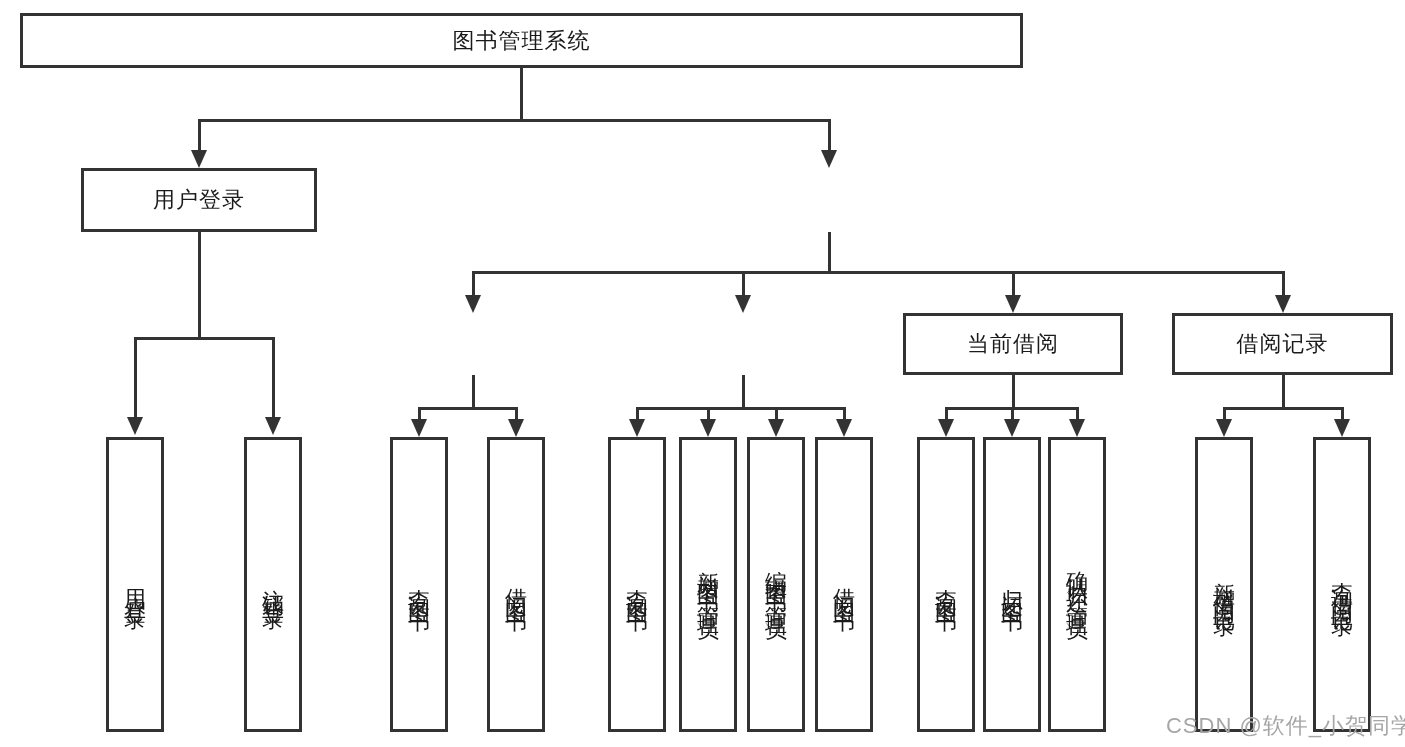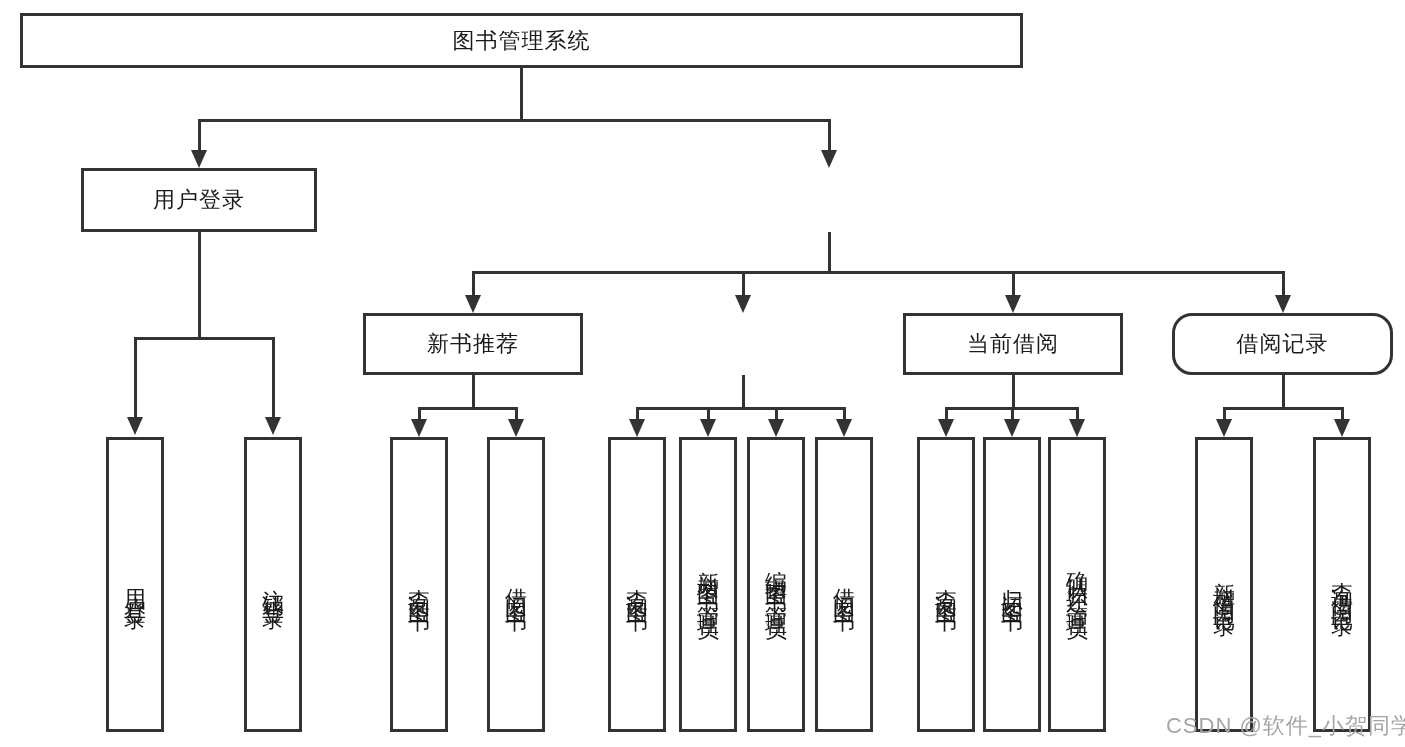--- a/index.html
+++ b/index.html
@@ -59,23 +59,22 @@
   <div class="hline" style="left:472px;top:271px;width:812px;"></div>
   <div class="vline" style="left:472px;top:271px;height:26px;"></div>
   <div class="arrow" style="left:465px;top:295px;"></div>
   <div class="vline" style="left:742px;top:271px;height:26px;"></div>
   <div class="arrow" style="left:735px;top:295px;"></div>
   <div class="vline" style="left:1012px;top:271px;height:26px;"></div>
   <div class="arrow" style="left:1005px;top:295px;"></div>
   <div class="vline" style="left:1282px;top:271px;height:26px;"></div>
   <div class="arrow" style="left:1275px;top:295px;"></div>
 
-  <div class="box lvl3" style="left:363px;width:220px;">新书推荐</div>
   <div class="box lvl3" style="left:903px;width:220px;">当前借阅</div>
-  <div class="box lvl3" style="left:1172px;width:221px;border-radius:20px;">借阅记录</div>
+  <div class="box lvl3" style="left:1172px;width:221px;">借阅记录</div>
 
   <div class="vline" style="left:472px;top:375px;height:32px;"></div>
   <div class="hline" style="left:418px;top:407px;width:99px;"></div>
   <div class="vline" style="left:418px;top:407px;height:14px;"></div>
   <div class="arrow" style="left:411px;top:419px;"></div>
   <div class="vline" style="left:515px;top:407px;height:14px;"></div>
   <div class="arrow" style="left:508px;top:419px;"></div>
 
   <div class="vline" style="left:742px;top:375px;height:32px;"></div>
   <div class="hline" style="left:636px;top:407px;width:209px;"></div>

